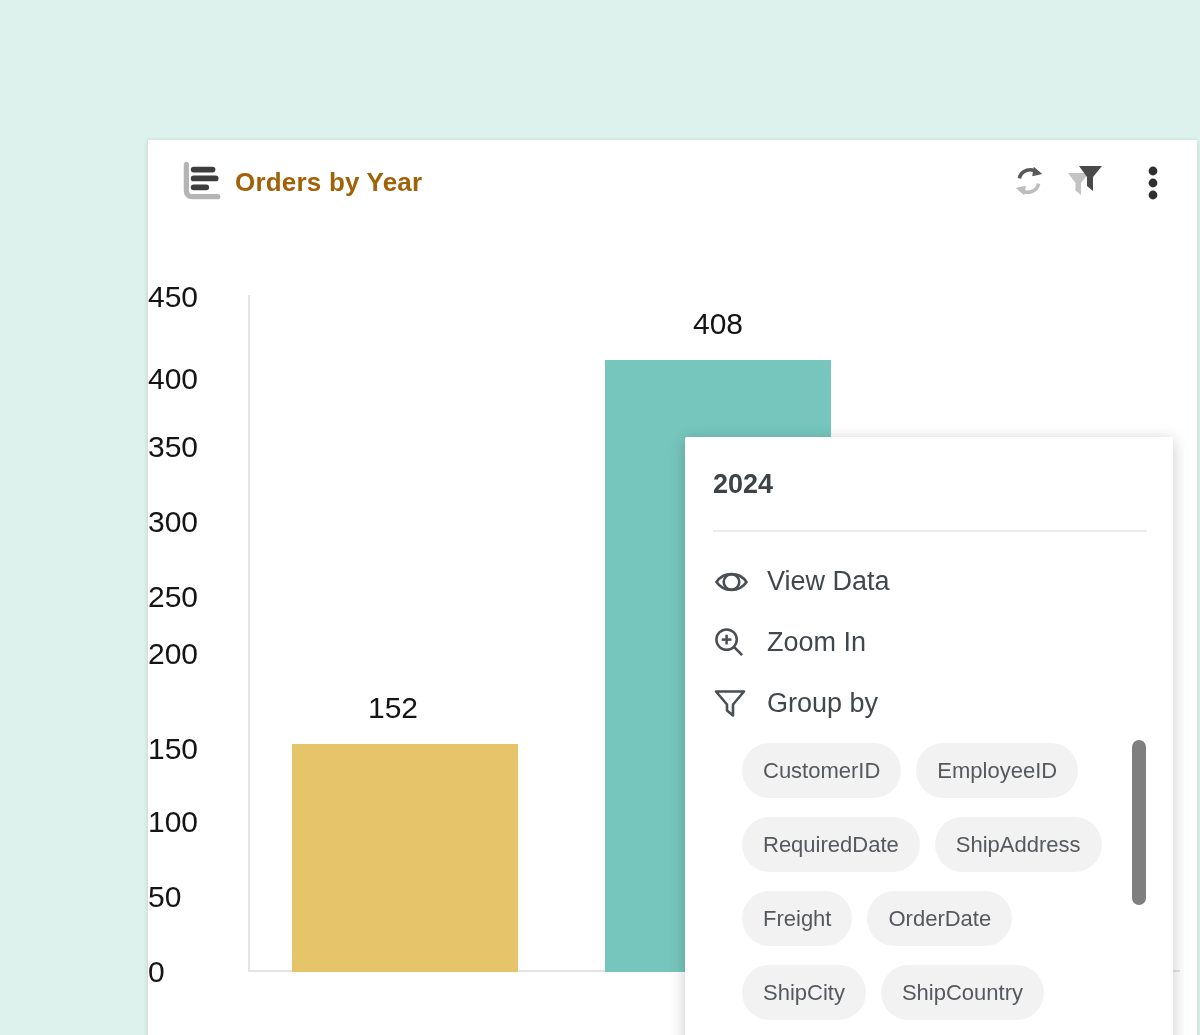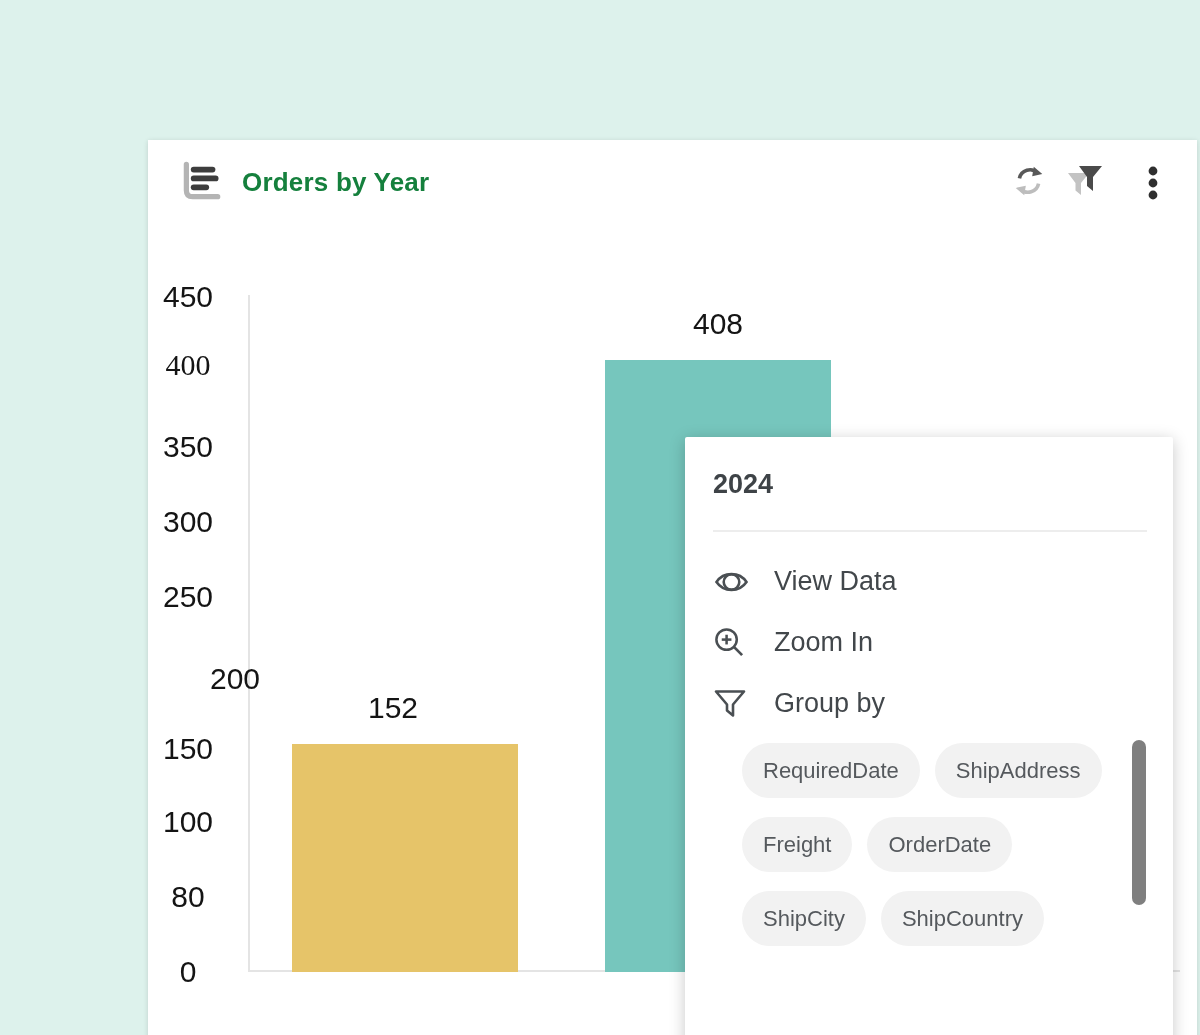--- a/index.html
+++ b/index.html
@@ -14,34 +14,33 @@
   .card {
     position: absolute;
     left: 148px; top: 140px;
     width: 1049px; height: 920px;
     background: #ffffff;
     box-shadow: 0 1px 5px rgba(0,0,0,0.14);
   }
   .chart-type-icon { position: absolute; left: 30px; top: 19px; width: 46px; height: 44px; }
   .card-title {
     position: absolute; left: 87px; top: 26px;
-    font-size: 26px; font-weight: 700; color: #15803d; line-height: 32px;
+    font-size: 26px; font-weight: 700; color: #a16207; line-height: 32px;
     letter-spacing: 0.2px;
-    margin-left: 7px;
   }
   .toolbar-icon { position: absolute; top: 24px; cursor: pointer; }
   .icon-refresh { left: 864px; width: 34px; height: 34px; }
   .icon-filter  { left: 918px; width: 38px; height: 36px; }
   .icon-kebab   { left: 996px; width: 18px; height: 38px; }
 
   
   .plot { position: absolute; left: 0; top: 0; width: 100%; height: 100%; }
   .y-tick-label {
     position: absolute; left: 0; width: 80px; height: 34px;
-    text-align: center; font-size: 30px; color: #141414; line-height: 34px;
+    text-align: left; font-size: 30px; color: #141414; line-height: 34px;
   }
   .axis-v {
     position: absolute; left: 100px; top: 155px;
     width: 2px; height: 677px; background: #e4e4e4;
   }
   .axis-h {
     position: absolute; left: 100px; top: 830px;
     width: 932px; height: 2px; background: #e4e4e4;
   }
   .bar { position: absolute; width: 226px; }
@@ -67,21 +66,21 @@
   .popup-title {
     position: absolute; left: 28px; top: 32px;
     font-size: 27px; font-weight: 700; color: #3e4347;
   }
   .popup-divider {
     position: absolute; left: 28px; top: 93px;
     width: 434px; height: 2px; background: #ededed;
   }
   .menu-list { position: absolute; left: 28px; top: 114px; width: 420px; }
   .menu-row {
-    display: flex; align-items: center; height: 61px; gap: 21px; cursor: pointer;
+    display: flex; align-items: center; height: 61px; gap: 14px; cursor: pointer;
   }
   .menu-icon { width: 40px; display: flex; align-items: center; justify-content: flex-start; }
   .menu-label { font-size: 27px; color: #42474b; }
   .chips { position: absolute; left: 57px; top: 306px; }
   .chip-row { display: flex; gap: 15px; margin-bottom: 19px; }
   .chip {
     height: 55px; line-height: 55px; padding: 0 21px;
     background: #f2f2f2; border-radius: 28px;
     font-size: 22px; color: #55595d; white-space: nowrap; cursor: pointer;
   }
@@ -126,28 +125,28 @@
         <circle cx="9" cy="7" r="4.4" fill="#2f2f2f"></circle>
         <circle cx="9" cy="19" r="4.4" fill="#2f2f2f"></circle>
         <circle cx="9" cy="31" r="4.4" fill="#2f2f2f"></circle>
       </svg>
     </span>
 
     <div class="plot" id="plot">
       <div class="axis-v"></div>
       <div class="axis-h"></div>
     <div class="y-tick-label" style="top: 814.5px;">0</div>
-        <div class="y-tick-label" style="top: 739.5px;">80</div>
+        <div class="y-tick-label" style="top: 739.5px;">50</div>
         <div class="y-tick-label" style="top: 664.5px;">100</div>
         <div class="y-tick-label" style="top: 592px;">150</div>
-        <div class="y-tick-label" style="top: 522px; padding-left: 47px;">200</div>
+        <div class="y-tick-label" style="top: 497px;">200</div>
         <div class="y-tick-label" style="top: 439.5px;">250</div>
         <div class="y-tick-label" style="top: 364.5px;">300</div>
         <div class="y-tick-label" style="top: 289.5px;">350</div>
-        <div class="y-tick-label" style="top: 208px; font-family: Liberation Serif, serif;">400</div>
+        <div class="y-tick-label" style="top: 222px;">400</div>
         <div class="y-tick-label" style="top: 139.5px;">450</div>
         <div class="bar" style="left: 144px; top: 603.5px; height: 228px; background: rgb(230, 196, 105);"></div>
         <div class="bar-value" style="left: 132px; top: 550.5px;">152</div>
         <div class="bar" style="left: 457px; top: 219.5px; height: 612px; background: rgb(118, 198, 189);"></div>
         <div class="bar-value" style="left: 457px; top: 166.5px;">408</div>
         <div class="x-label" style="left: 457px;">2024</div>
       </div>
   </div>
 
   <div class="popup">
@@ -180,20 +179,24 @@
           <svg width="34" height="31" viewBox="0 0 34 30">
             <path d="M3 3 h28 l-11 13 v11 l-6 -5 v-6 z" fill="none" stroke="#4a4f53" stroke-width="2.6" stroke-linejoin="round"></path>
           </svg>
         </span>
         <span class="menu-label">Group by</span>
       </div>
     </div>
 
     <div class="chips" id="chips">
         <div class="chip-row">
+          <div class="chip">CustomerID</div>
+          <div class="chip">EmployeeID</div>
+        </div>
+        <div class="chip-row">
           <div class="chip">RequiredDate</div>
           <div class="chip">ShipAddress</div>
         </div>
         <div class="chip-row">
           <div class="chip">Freight</div>
           <div class="chip">OrderDate</div>
         </div>
         <div class="chip-row">
           <div class="chip">ShipCity</div>
           <div class="chip">ShipCountry</div>

